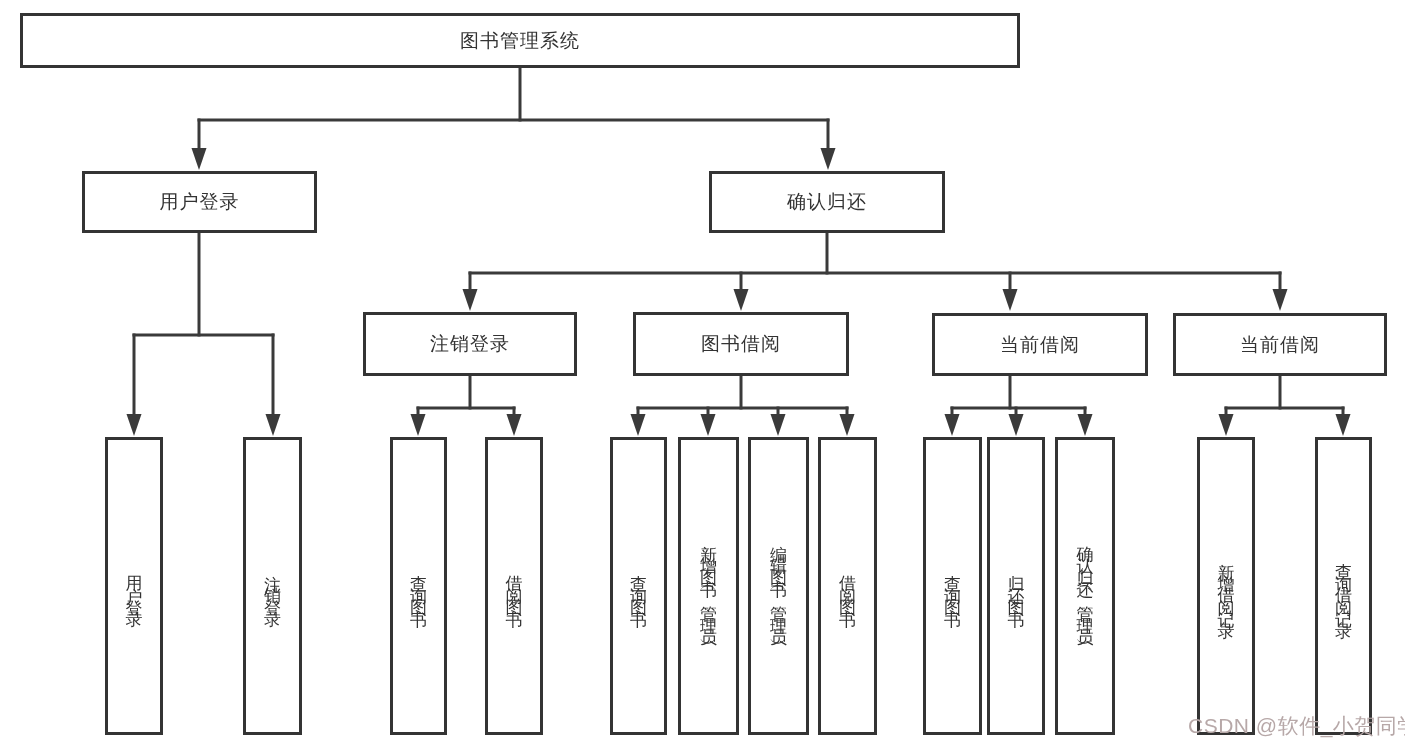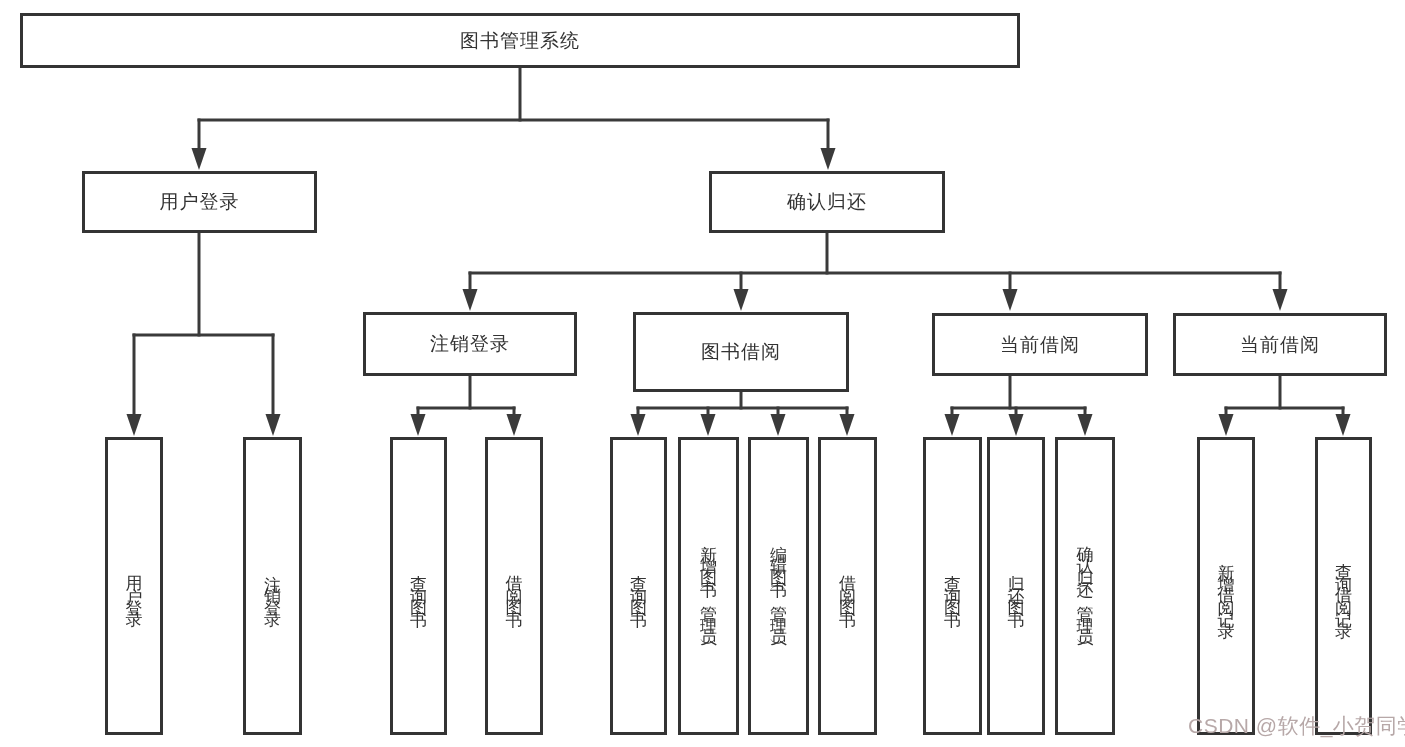--- a/index.html
+++ b/index.html
@@ -127,21 +127,21 @@
   <div class="box" style="left:82px;top:171px;width:235px;height:62px;">
     <span>用户登录</span>
   </div>
   <div class="box" style="left:709px;top:171px;width:236px;height:62px;">
     <span>确认归还</span>
   </div>
 
   <div class="box" style="left:363px;top:312px;width:214px;height:64px;">
     <span>注销登录</span>
   </div>
-  <div class="box" style="left:633px;top:312px;width:216px;height:80px;">
+  <div class="box" style="left:633px;top:312px;width:216px;height:64px;">
     <span>图书借阅</span>
   </div>
   <div class="box" style="left:902px;top:313px;width:216px;height:63px;margin-left:30px;">
     <span>当前借阅</span>
   </div>
   <div class="box" style="left:1173px;top:313px;width:214px;height:63px;">
     <span>当前借阅</span>
   </div>
 
   <div class="vbox" style="left:105px;top:437px;width:58px;height:298px;">

